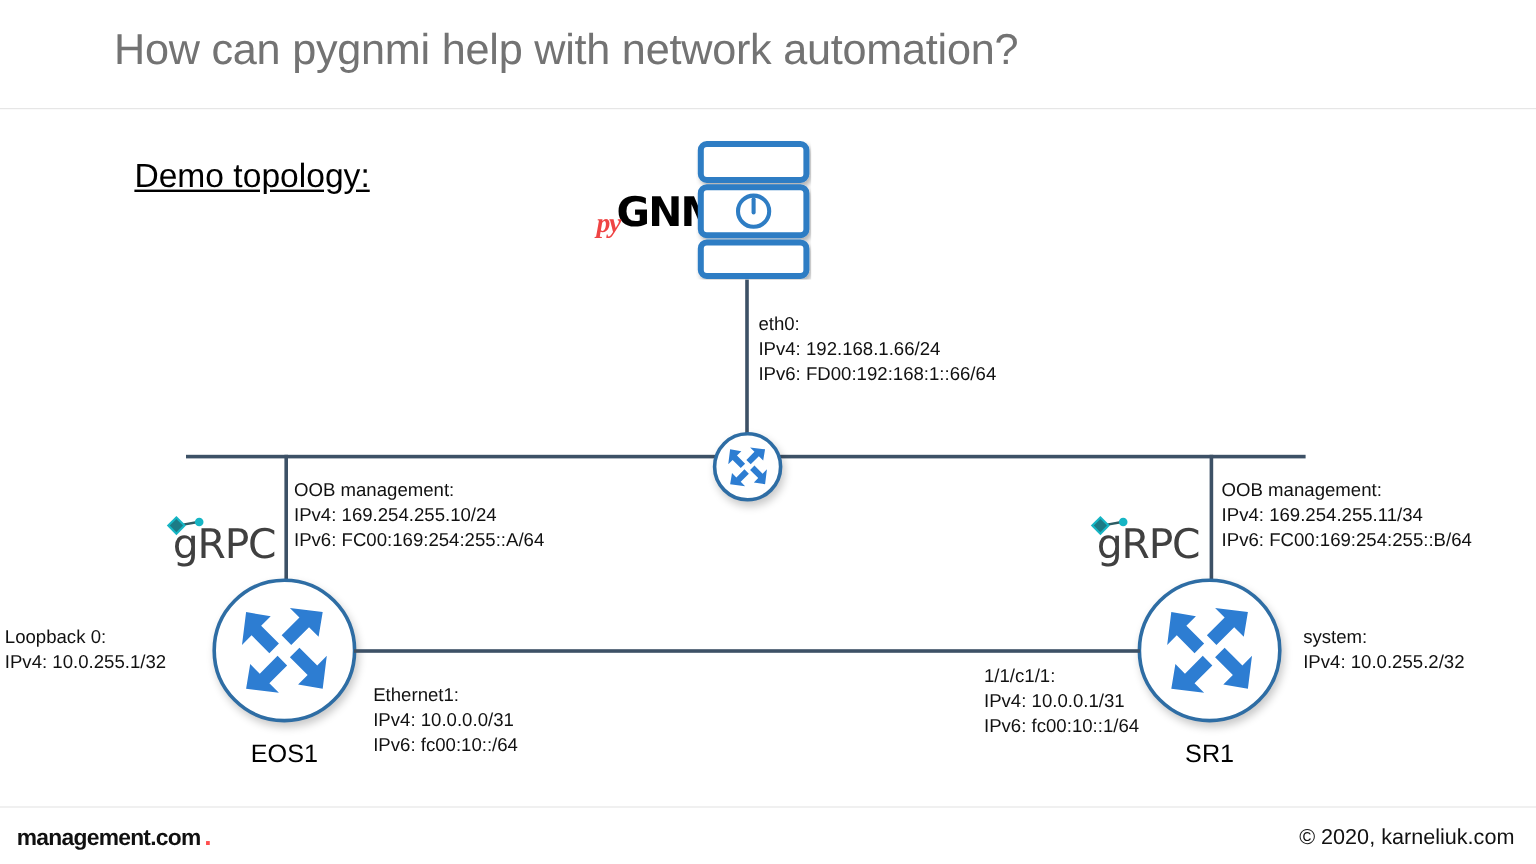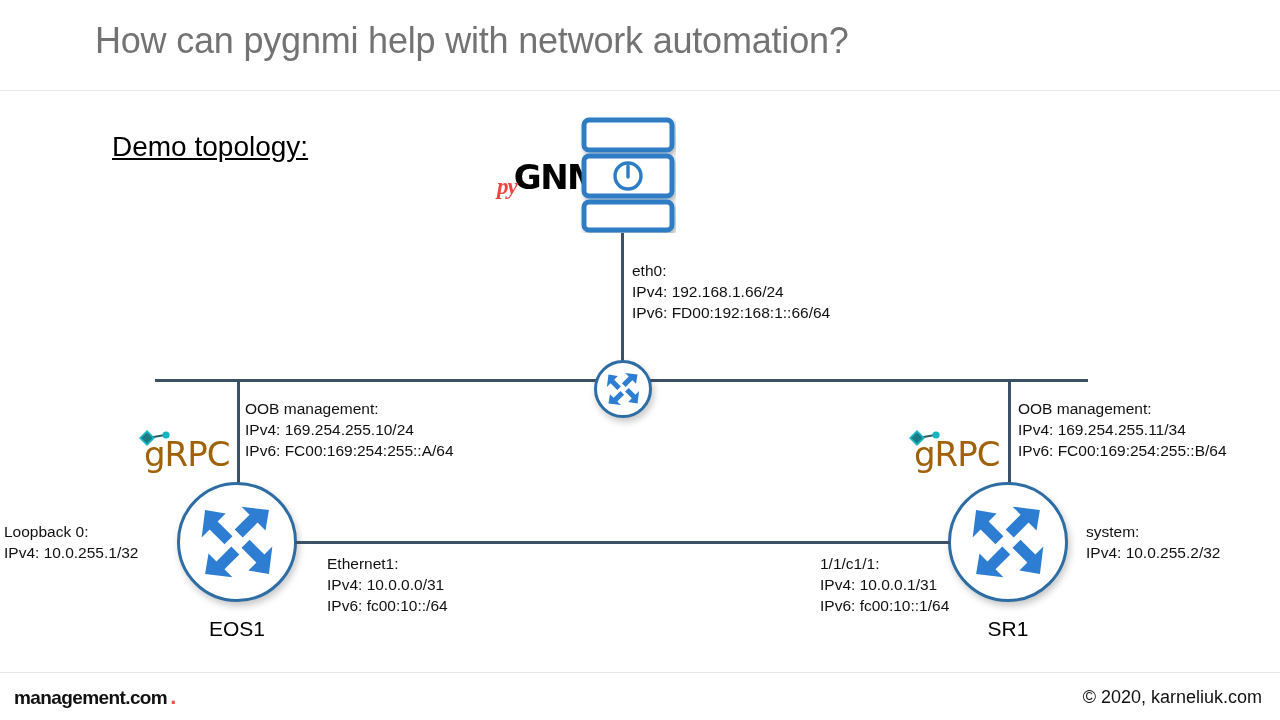--- a/index.html
+++ b/index.html
@@ -158,21 +158,21 @@
     position: absolute;
     width: 104px;
     height: 56px;
   }
   .grpc .grpc-text {
     position: absolute;
     left: 8px;
     top: 12px;
     font-size: 34px;
     font-family: "DejaVu Sans", sans-serif;
-    color: #a16207;
+    color: #404040;
     letter-spacing: -1px;
     white-space: nowrap;
   }
   .grpc .grpc-mark {
     position: absolute;
     left: 0px;
     top: 4px;
   }
 </style>
 </head>
@@ -293,21 +293,21 @@
 <div class="txtblock" style="left:4px; top:521px;">
   <div>Loopback 0:</div>
   <div>IPv4: 10.0.255.1/32</div>
 </div>
 
 <div class="txtblock" style="left:1086px; top:521px;">
   <div>system:</div>
   <div>IPv4: 10.0.255.2/32</div>
 </div>
 
-<div class="txtblock" style="left:311px; top:553px;margin-left:16px;">
+<div class="txtblock" style="left:311px; top:569px;">
   <div>Ethernet1:</div>
   <div>IPv4: 10.0.0.0/31</div>
   <div>IPv6: fc00:10::/64</div>
 </div>
 
 <div class="txtblock" style="left:776px; top:553px;margin-left:44px;">
   <div>1/1/c1/1:</div>
   <div>IPv4: 10.0.0.1/31</div>
   <div>IPv6: fc00:10::1/64</div>
 </div>

